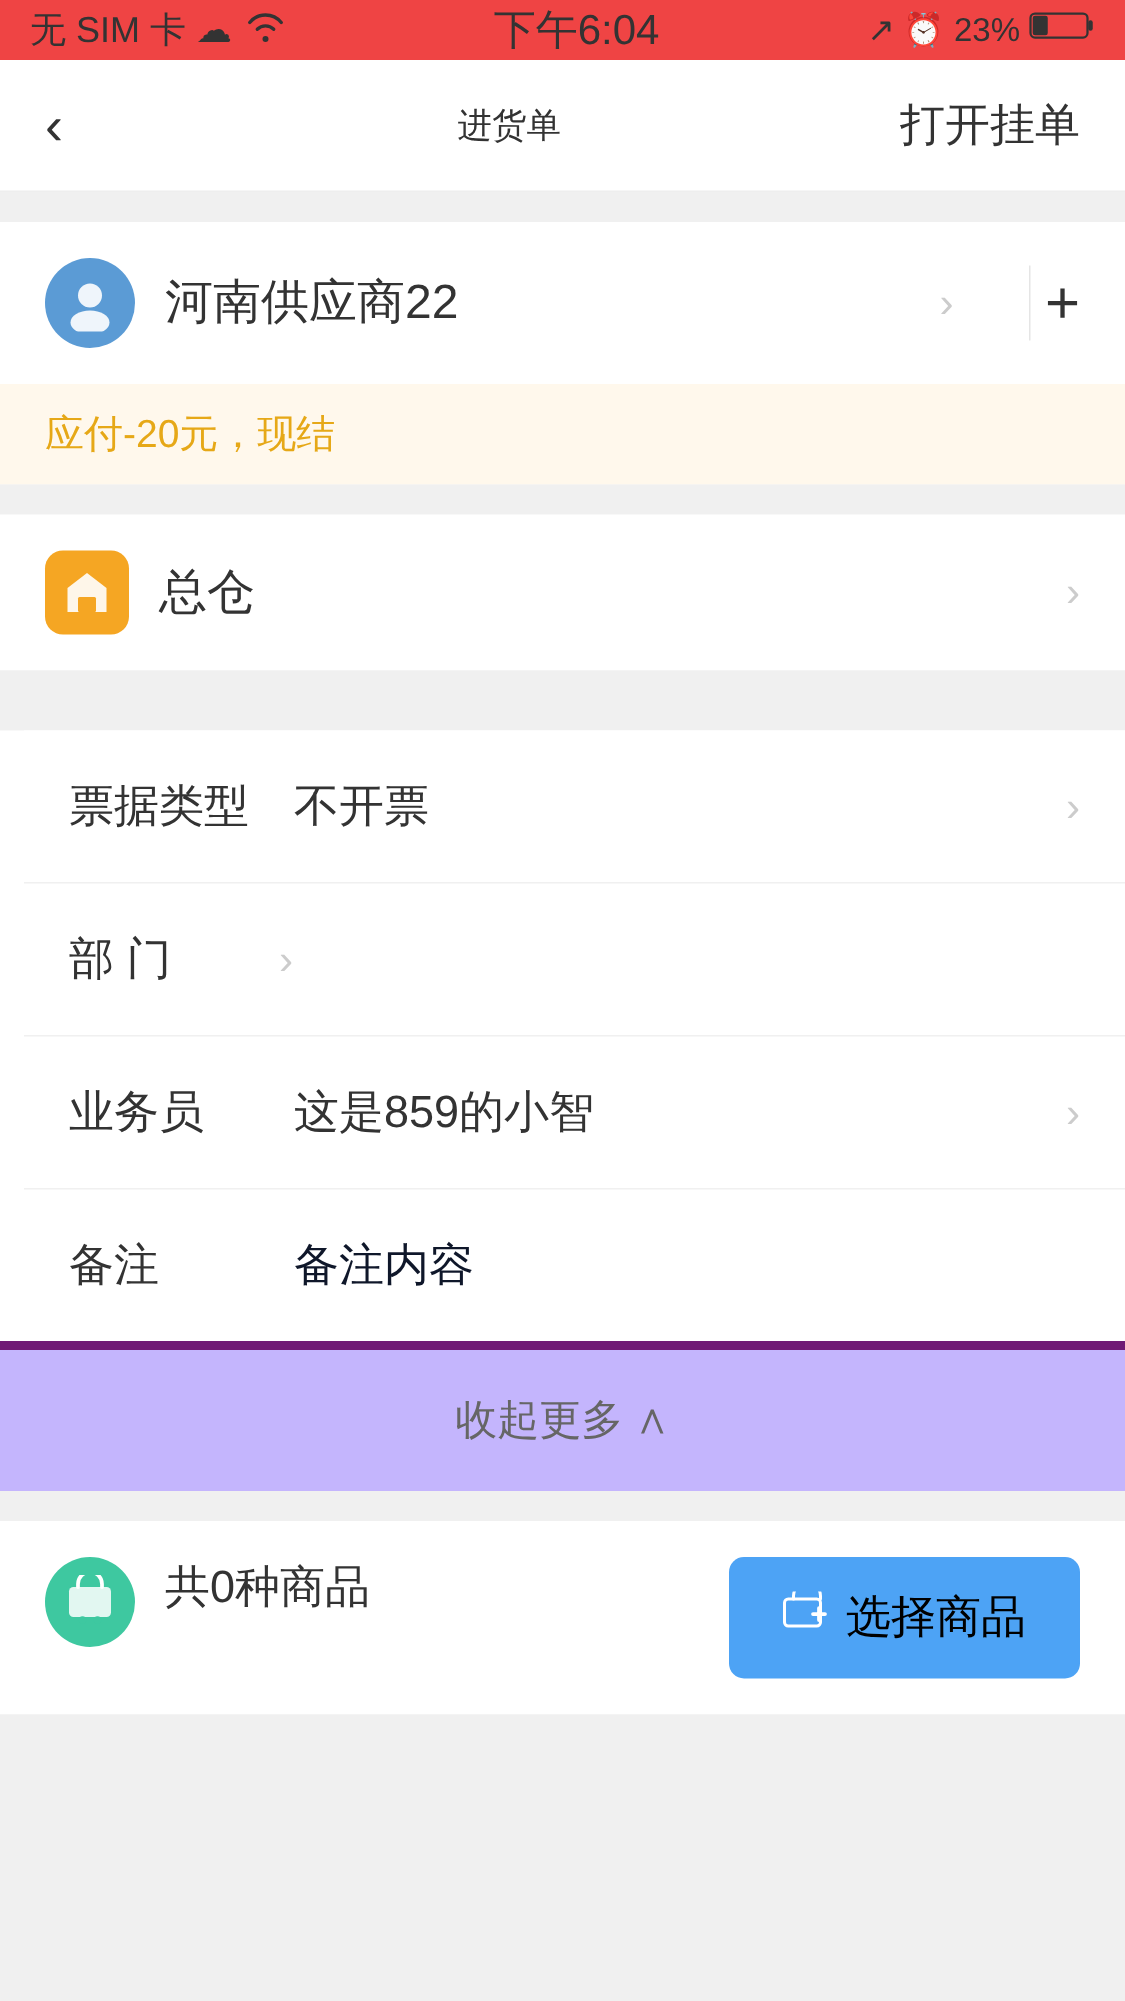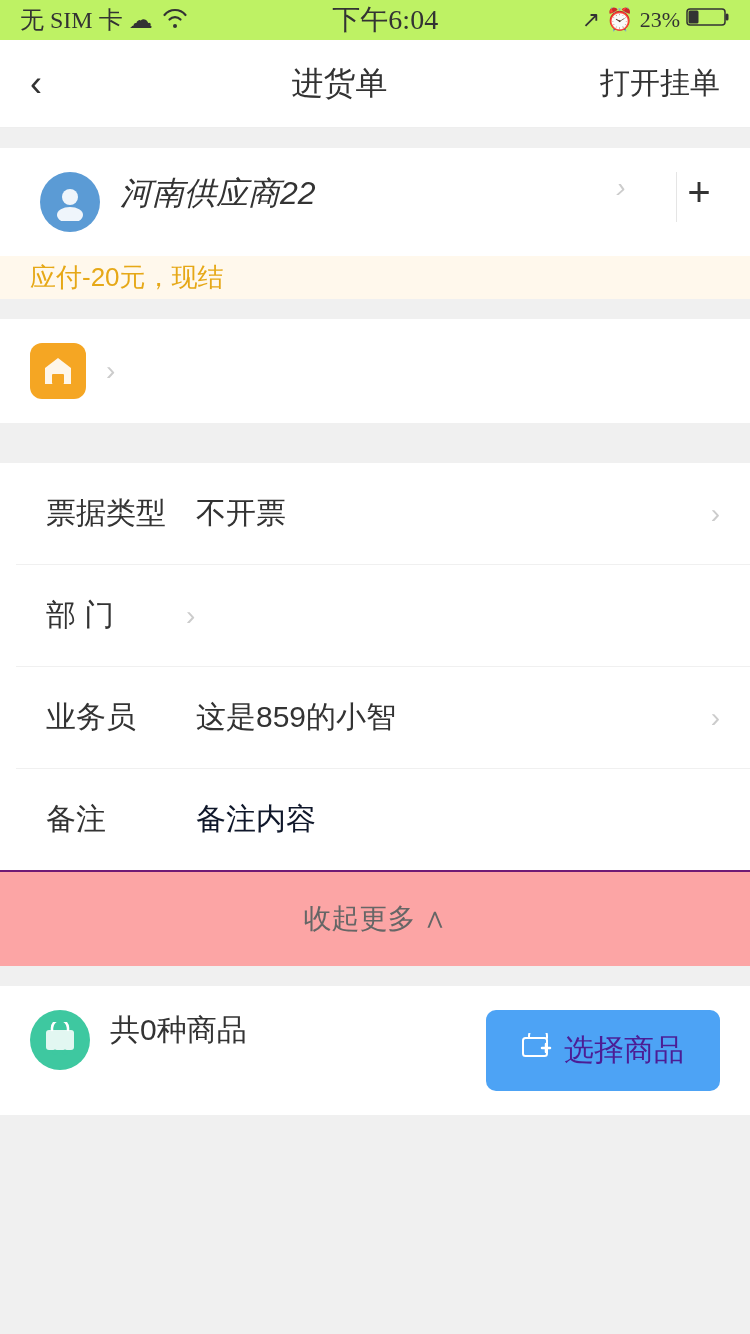--- a/index.html
+++ b/index.html
@@ -9,28 +9,27 @@
       min-height: 1334px;
       font-family: -apple-system, "PingFang SC", "Helvetica Neue", sans-serif;
       background: #f0f0f0;
       font-size: 28px;
       color: #333;
     }
 
     
     .status-bar {
       height: 40px;
-      background: #bef264;
+      background: #ef4444;
       display: flex;
       align-items: center;
       justify-content: space-between;
       padding: 0 20px;
       font-size: 24px;
       color: #333;
-      font-family: Liberation Serif, serif;
     }
     .status-left { display: flex; align-items: center; gap: 8px; }
     .status-center { font-weight: 500; font-size: 28px; }
     .status-right { display: flex; align-items: center; gap: 6px; font-size: 22px; }
 
     
     .nav-bar {
       height: 88px;
       background: #fff;
       display: flex;
@@ -38,21 +37,21 @@
       justify-content: space-between;
       padding: 0 30px;
       border-bottom: 1px solid #eee;
     }
     .nav-back {
       font-size: 36px;
       color: #333;
       cursor: pointer;
     }
     .nav-title {
-      font-size: 32px;
+      font-size: 23px;
       font-weight: 500;
       color: #333;
       margin-left: 37px;
     }
     .nav-action {
       font-size: 30px;
       color: #333;
       cursor: pointer;
     }
 
@@ -61,23 +60,23 @@
       height: 20px;
       background: #f0f0f0;
     }
 
     
     .supplier-section {
       background: #fff;
     }
     .supplier-row {
       display: flex;
-      padding: 24px 40px;
+      align-items: center;
+      padding: 24px 30px;
       border-bottom: none;
-      font-style: italic;
     }
     .supplier-avatar {
       width: 60px;
       height: 60px;
       border-radius: 50%;
       background: #5b9bd5;
       display: flex;
       align-items: center;
       justify-content: center;
       margin-right: 20px;
@@ -102,21 +101,21 @@
     .divider-vertical {
       width: 1px;
       height: 50px;
       background: #e5e5e5;
       margin: 0 10px 0 20px;
     }
 
     
     .notice-bar {
       background: #fff8ec;
-      padding: 4px 30px;
+      padding: 16px 30px;
       font-size: 26px;
       color: #e6a817;
       border-bottom: none;
     }
 
     
     .warehouse-row {
       background: #fff;
       display: flex;
       align-items: center;
@@ -171,22 +170,22 @@
       font-size: 30px;
       color: #333;
       margin-left: 10px;
     }
     .form-value.placeholder {
       color: #0f172a;
     }
 
     
     .collapse-section {
-      background: #fca5a5;
-      border-top: 2px solid #701a75;
+      background: #c4b5fd;
+      border-top: 6px solid #701a75;
     }
     .collapse-btn {
       text-align: center;
       padding: 28px 0;
       font-size: 28px;
       color: #666;
       cursor: pointer;
     }
 
     
@@ -212,21 +211,21 @@
       flex-shrink: 0;
     }
     .bottom-cart-icon svg { width: 36px; height: 36px; }
     .bottom-count {
       flex: 1;
       font-size: 30px;
       color: #333;
     }
     .select-goods-btn {
       background: #4da3f5;
-      color: #4c1d95;
+      color: #000000;
       border-radius: 10px;
       padding: 20px 36px;
       font-size: 30px;
       display: flex;
       align-items: center;
       gap: 10px;
       cursor: pointer;
     }
 
     
@@ -293,20 +292,21 @@
 
 <div class="section-gap"></div>
 
 <div class="warehouse-row">
   <div class="warehouse-icon">
     <svg viewBox="0 0 34 34" fill="none">
       <path d="M4 14L17 4l13 10v16H4V14z" fill="#fff" opacity="0.9"></path>
       <rect x="11" y="20" width="12" height="10" rx="1" fill="#f5a623"></rect>
     </svg>
   </div>
+  <div class="warehouse-name">总仓</div>
   <div class="chevron-right">›</div>
 </div>
 
 <div class="section-gap"></div>
 
 <div class="form-section">
 
   <div class="form-row">
     <div class="form-label">票据类型</div>
     <div class="form-value">不开票</div>

